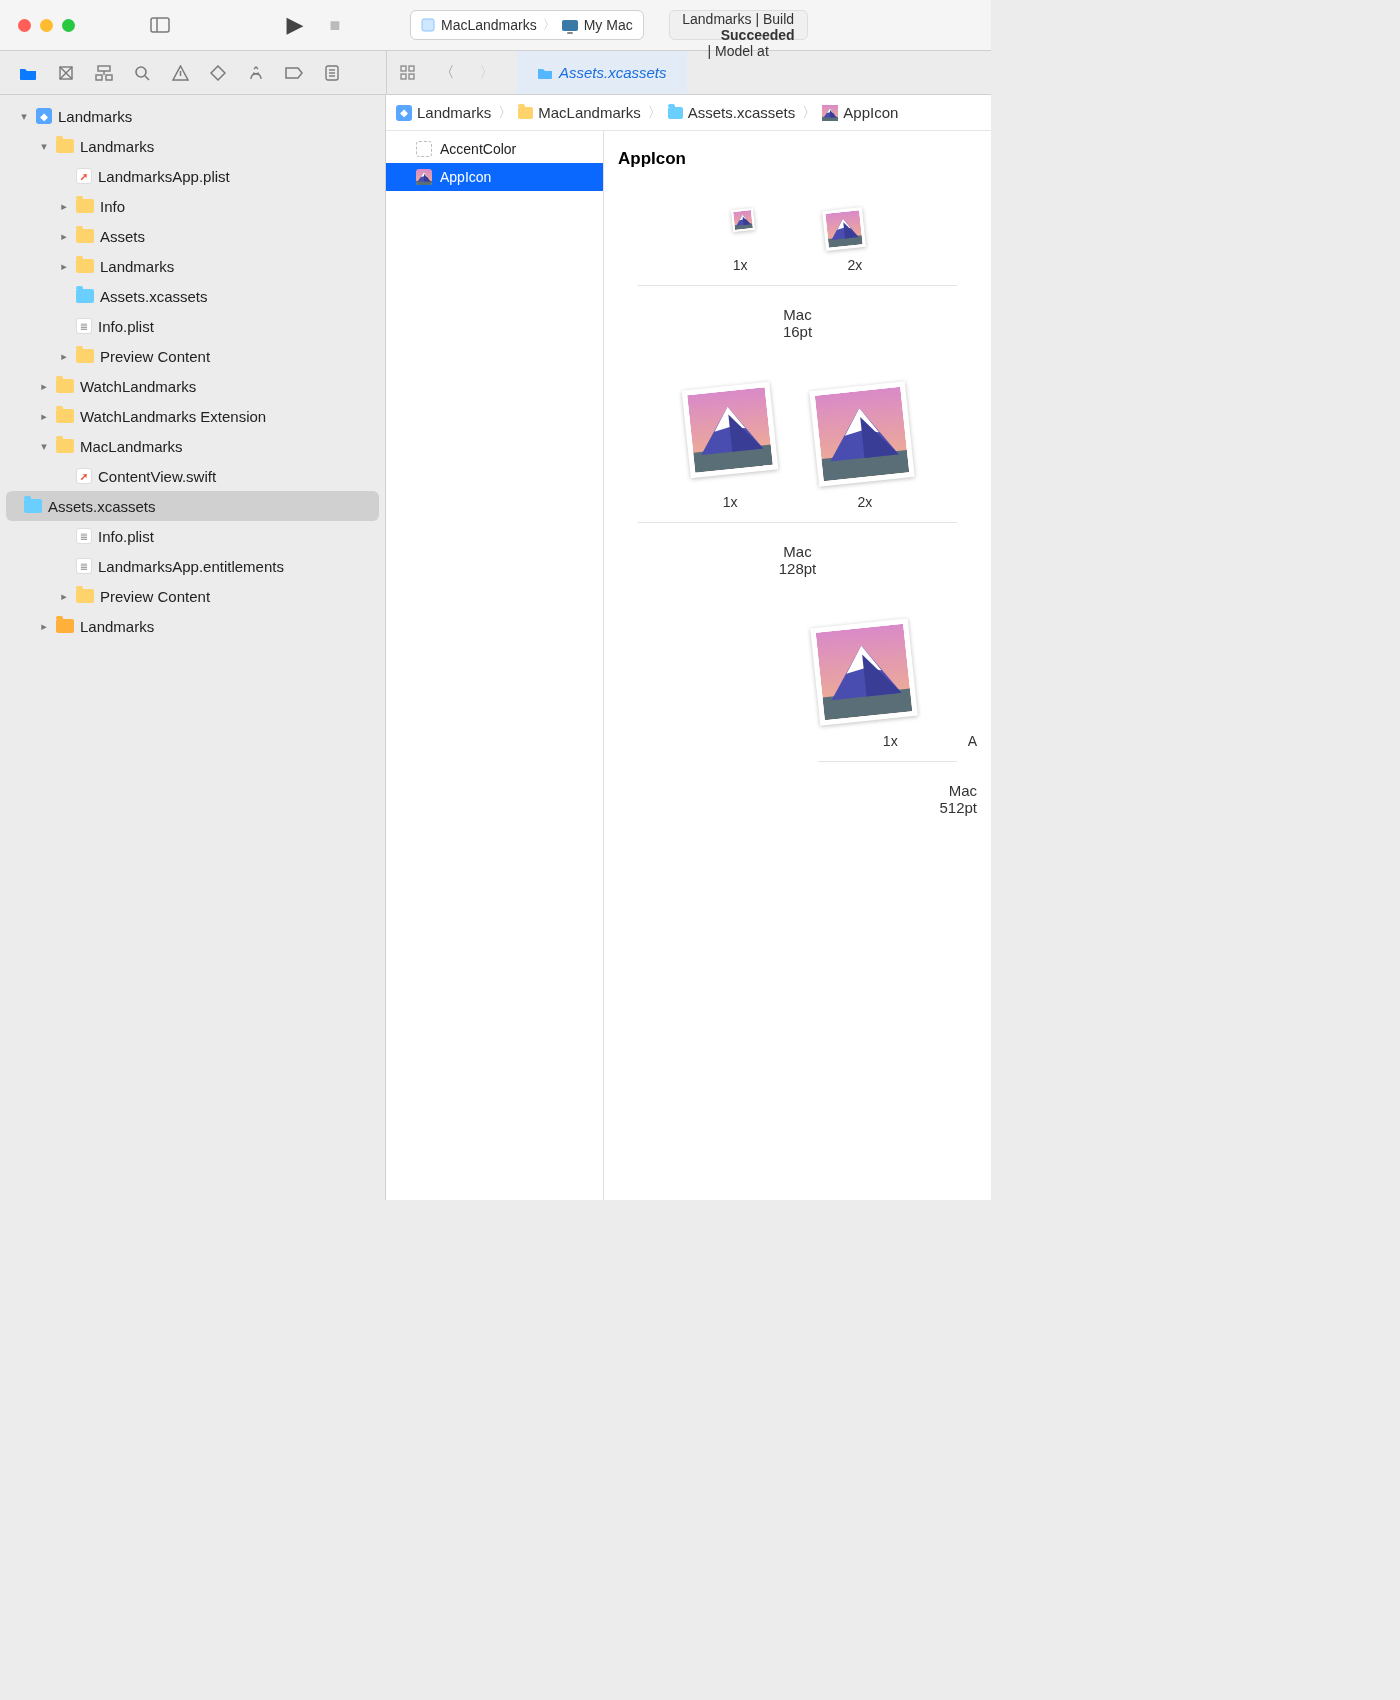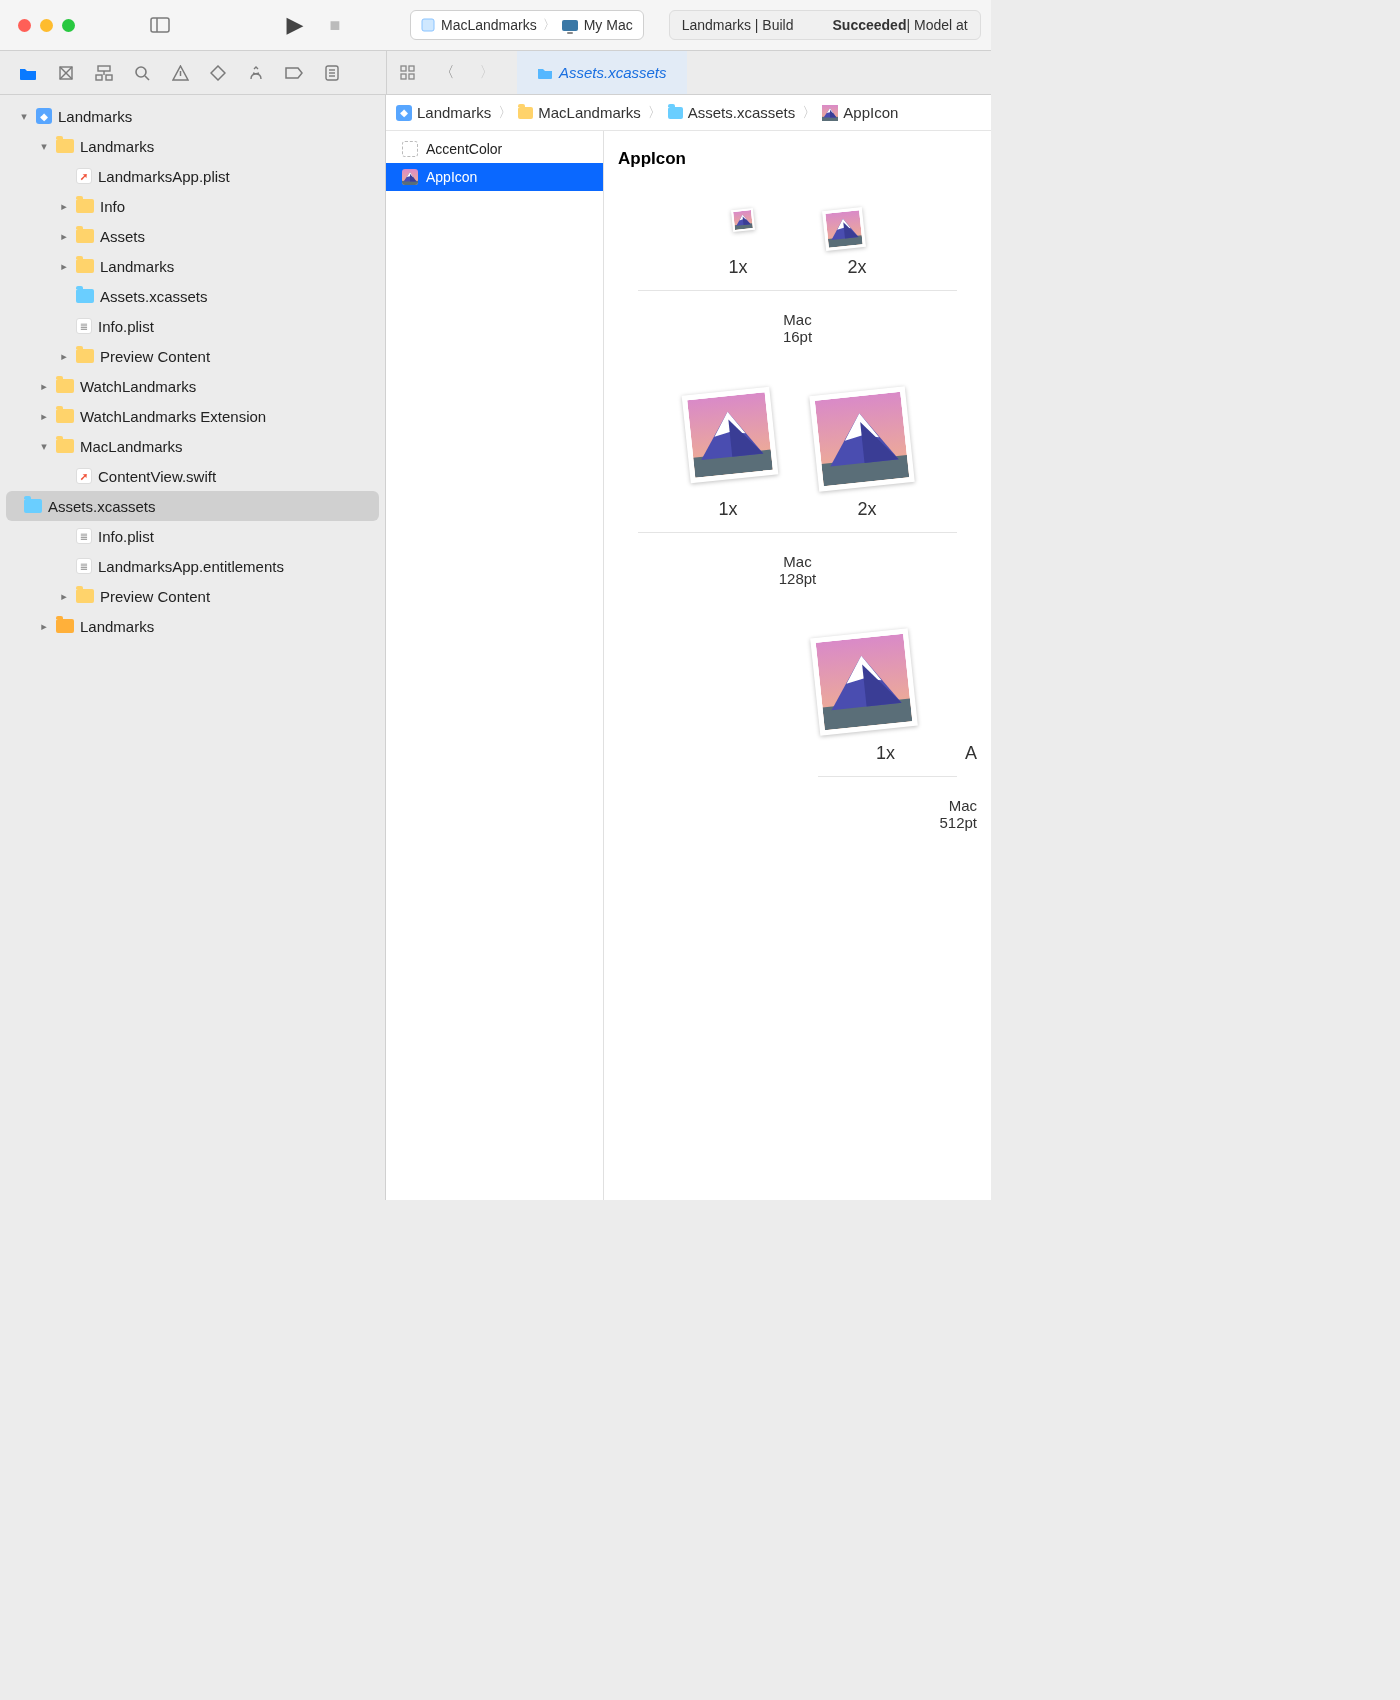--- a/index.html
+++ b/index.html
@@ -15,21 +15,21 @@
 
 .runarea{ margin-left:105px; display:flex; gap:10px;}
 .play{color:#444;font-size:22px;}
 .stop{color:#bbb;font-size:18px;}
 
 .scheme{ margin-left:60px; background:#fff; border:1px solid #d0d0d0; height:30px; border-radius:6px; display:flex; align-items:center; padding:0 10px; gap:6px; font-size:14px; color:#333;}
 .scheme .sep{color:#bbb;font-size:13px;}
 .macicon{width:16px;height:11px;background:#3a78a6;border-radius:2px;display:inline-block;position:relative;}
 .macicon::after{content:"";position:absolute;width:6px;height:2px;background:#888;left:5px;bottom:-3px;border-radius:1px;}
 
-.status{ margin-left:25px; background:#f0f0f0; border:1px solid #ddd; height:30px; border-radius:6px; display:flex; align-items:center; padding:0 12px; font-size:14px; color:#333;}
+.status{ margin-left:25px; background:#f0f0f0; border:1px solid #ddd; height:30px; border-radius:6px; display:flex; align-items:center; padding:0 12px; font-size:14px; color:#333;flex-direction:column;}
 .status b{font-weight:600;padding-left:39px;}
 
 
 .navfilter{ height:44px; display:flex; align-items:center; gap:0; border-bottom:1px solid #d0d0d0; }
 .navleft{ width:386px; display:flex; align-items:center; gap:10px; padding-left:14px;}
 .nvicon{ width:28px; height:28px; display:flex; align-items:center; justify-content:center; color:#6b6b6b; font-size:16px;}
 .nvicon.active{ color:#0a7aff;}
 .navright{ flex:1; display:flex; align-items:center; border-left:1px solid #d0d0d0; height:100%;}
 .nricon{ width:40px; display:flex; align-items:center; justify-content:center; color:#888; font-size:15px;}
 .nricon.disabled{color:#c8c8c8;}
@@ -57,30 +57,30 @@
 .projicon{width:16px;height:16px;background:#58a6ff;border-radius:3px;display:flex;align-items:center;justify-content:center;color:#fff;font-size:10px;}
 
 
 .crumbbar{ height:36px; display:flex; align-items:center; border-bottom:1px solid #e5e5e5; font-size:15px; padding-left:10px; gap:4px; color:#333;}
 .crumb{ display:flex; align-items:center; gap:5px;}
 .crumb .sep{color:#bbb; padding:0 2px; font-size:14px;}
 
 
 .assetsplit{ flex:1; display:flex; min-height:0;}
 .assetlist{ width:218px; border-right:1px solid #e0e0e0; background:#fff; padding-top:4px;}
-.assetitem{ height:28px; display:flex; align-items:center; gap:8px; padding-left:16px; font-size:14px; color:#222;}
+.assetitem{ height:28px; display:flex; align-items:center; gap:8px; padding-left:30px; font-size:14px; color:#222;}
 .assetitem.selected{ background:#0a68ff; color:#fff;}
 .accenticon{width:16px;height:16px;border:1.5px dashed #bbb;border-radius:3px;}
 .appiconicon{width:16px;height:16px;border-radius:3px;overflow:hidden;}
 
 .assetdetail{ flex:1; padding:18px 14px; overflow:hidden;}
 .dtitle{ font-size:17px; font-weight:700; margin-bottom:40px;}
 .iconrow{ display:flex; justify-content:center; gap:70px; margin-bottom:12px;}
 .iconslot{ display:flex; flex-direction:column; align-items:center; gap:8px;}
-.slotlabel{ font-size:18px; color:#333;}
+.slotlabel{ font-size:14px; color:#333;}
 .slotcaption{ text-align:center; font-size:15px; color:#333; margin-bottom:46px;}
 .divline{ border-top:1px solid #e4e4e4; margin:0 20px 20px;}
 
 
 .mtnbox{ background:#fff; box-shadow:0 1px 4px rgba(0,0,0,.25); transform:rotate(-6deg); display:flex;}
 .mtn16{width:22px;height:22px;padding:2px;}
 .mtn32{width:40px;height:40px;padding:3px;}
 .mtn128{width:88px;height:88px;padding:5px;}
 .mtn128b{width:96px;height:96px;padding:5px;}
 .mtn512{width:98px;height:98px;padding:5px;}

